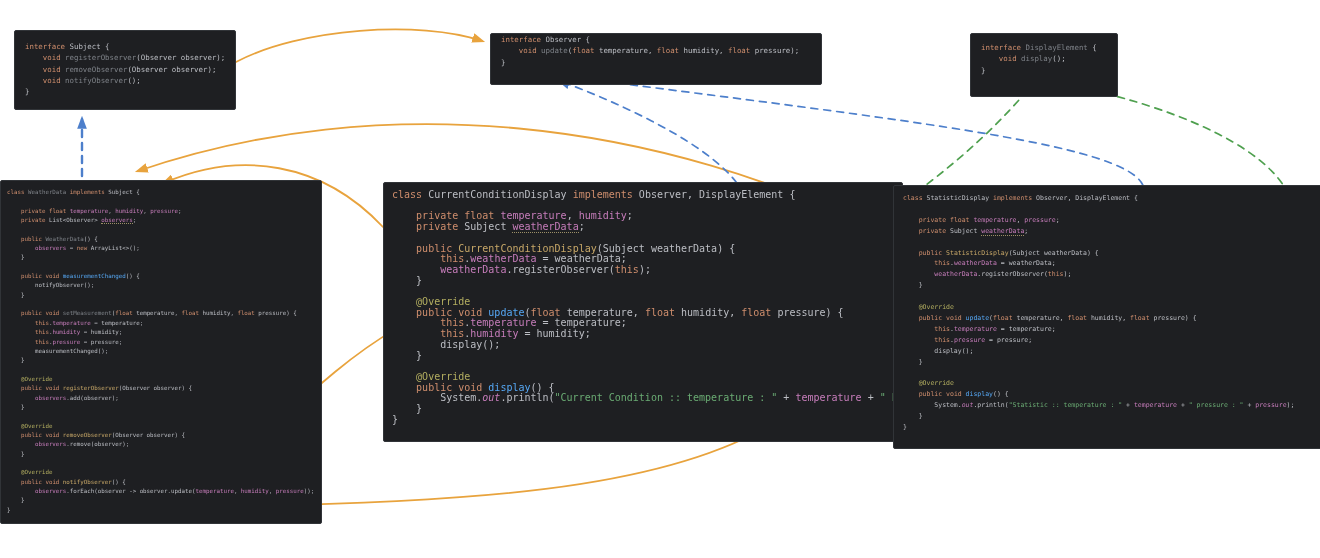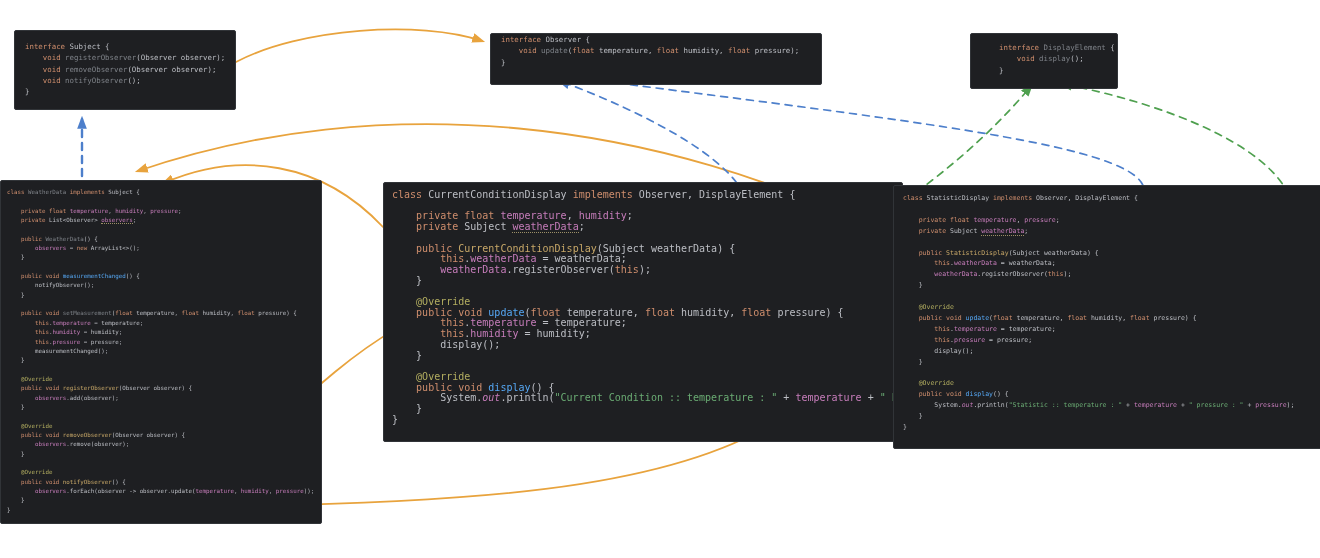--- a/index.html
+++ b/index.html
@@ -4,21 +4,21 @@
 <style>
   html,body{margin:0;padding:0;background:#ffffff;width:1320px;height:558px;overflow:hidden;
     font-family:"DejaVu Sans Mono","Liberation Mono",monospace;}
   #canvas{position:relative;width:1320px;height:558px;background:#ffffff;}
   #arrows{position:absolute;left:0;top:0;z-index:1;}
   .codebox{position:absolute;z-index:2;background:#1E1F22;border:1px solid #313438;border-radius:2px;
     color:var(--tok-w);white-space:pre;overflow:hidden;box-sizing:border-box;font-weight:500;}
   .cl{min-height:1em;}
   #box-subject{left:14px;top:30px;width:222px;height:80px;font-size:7.4px;line-height:11.3px;padding:10px 10px;}
   #box-observer{left:490px;top:33px;width:332px;height:52px;font-size:7.4px;line-height:11.3px;padding:0 10px;}
-  #box-displayelement{left:970px;top:33px;width:148px;height:56px;font-size:7.4px;line-height:11.3px;padding:8px 28px;}
+  #box-displayelement{left:970px;top:33px;width:148px;height:64px;font-size:7.4px;line-height:11.3px;padding:8px 10px;}
   #box-weatherdata{left:0px;top:180px;width:322px;height:344px;font-size:5.8px;line-height:9.35px;padding:7px 6px;}
   #box-ccd{left:383px;top:182px;width:520px;height:260px;font-size:10px;line-height:10.7px;padding:7px 8px;}
   #box-sd{left:893px;top:185px;width:495px;height:264px;font-size:6.5px;line-height:10.9px;padding:7px 9px;}
   .t-k{color:var(--tok-k);} .t-w{color:var(--tok-w);} .t-d{color:var(--tok-d);}
   .t-y{color:var(--tok-y);} .t-b{color:var(--tok-b);} .t-p{color:var(--tok-p);}
   .t-u{color:var(--tok-p);border-bottom:1px dotted #9C8F66;}
   .t-g{color:var(--tok-g);} .t-a{color:var(--tok-a);}
   .t-i{color:var(--tok-p);font-style:italic;margin-top:32px;}
 </style>
 </head>

